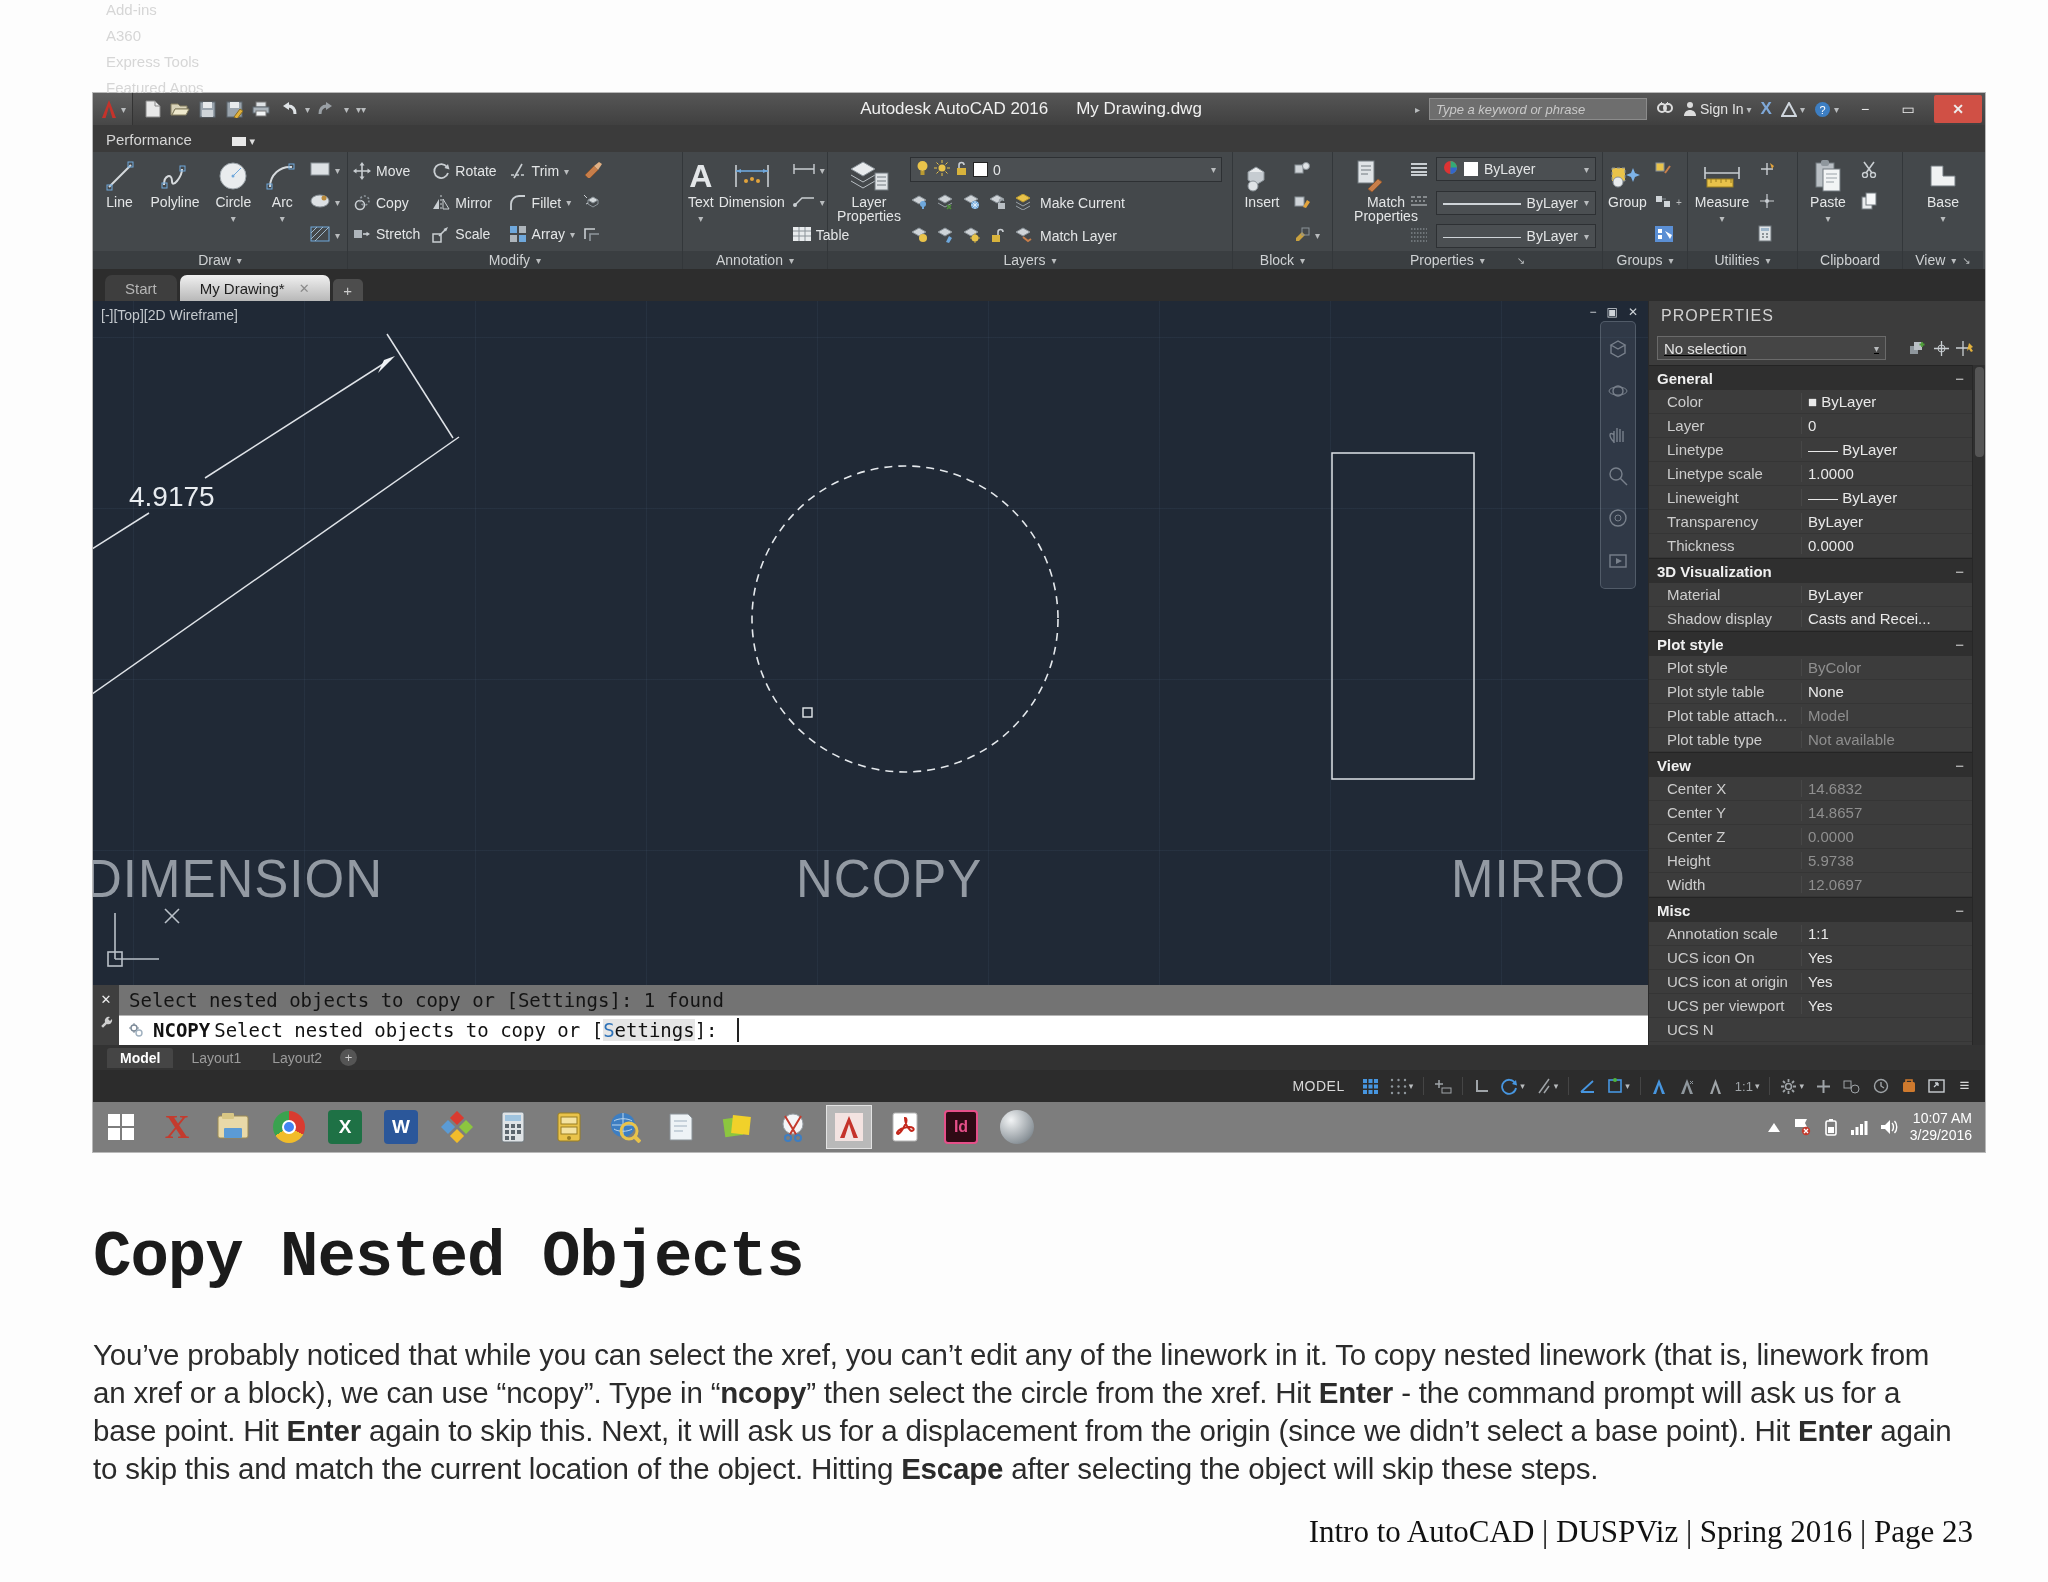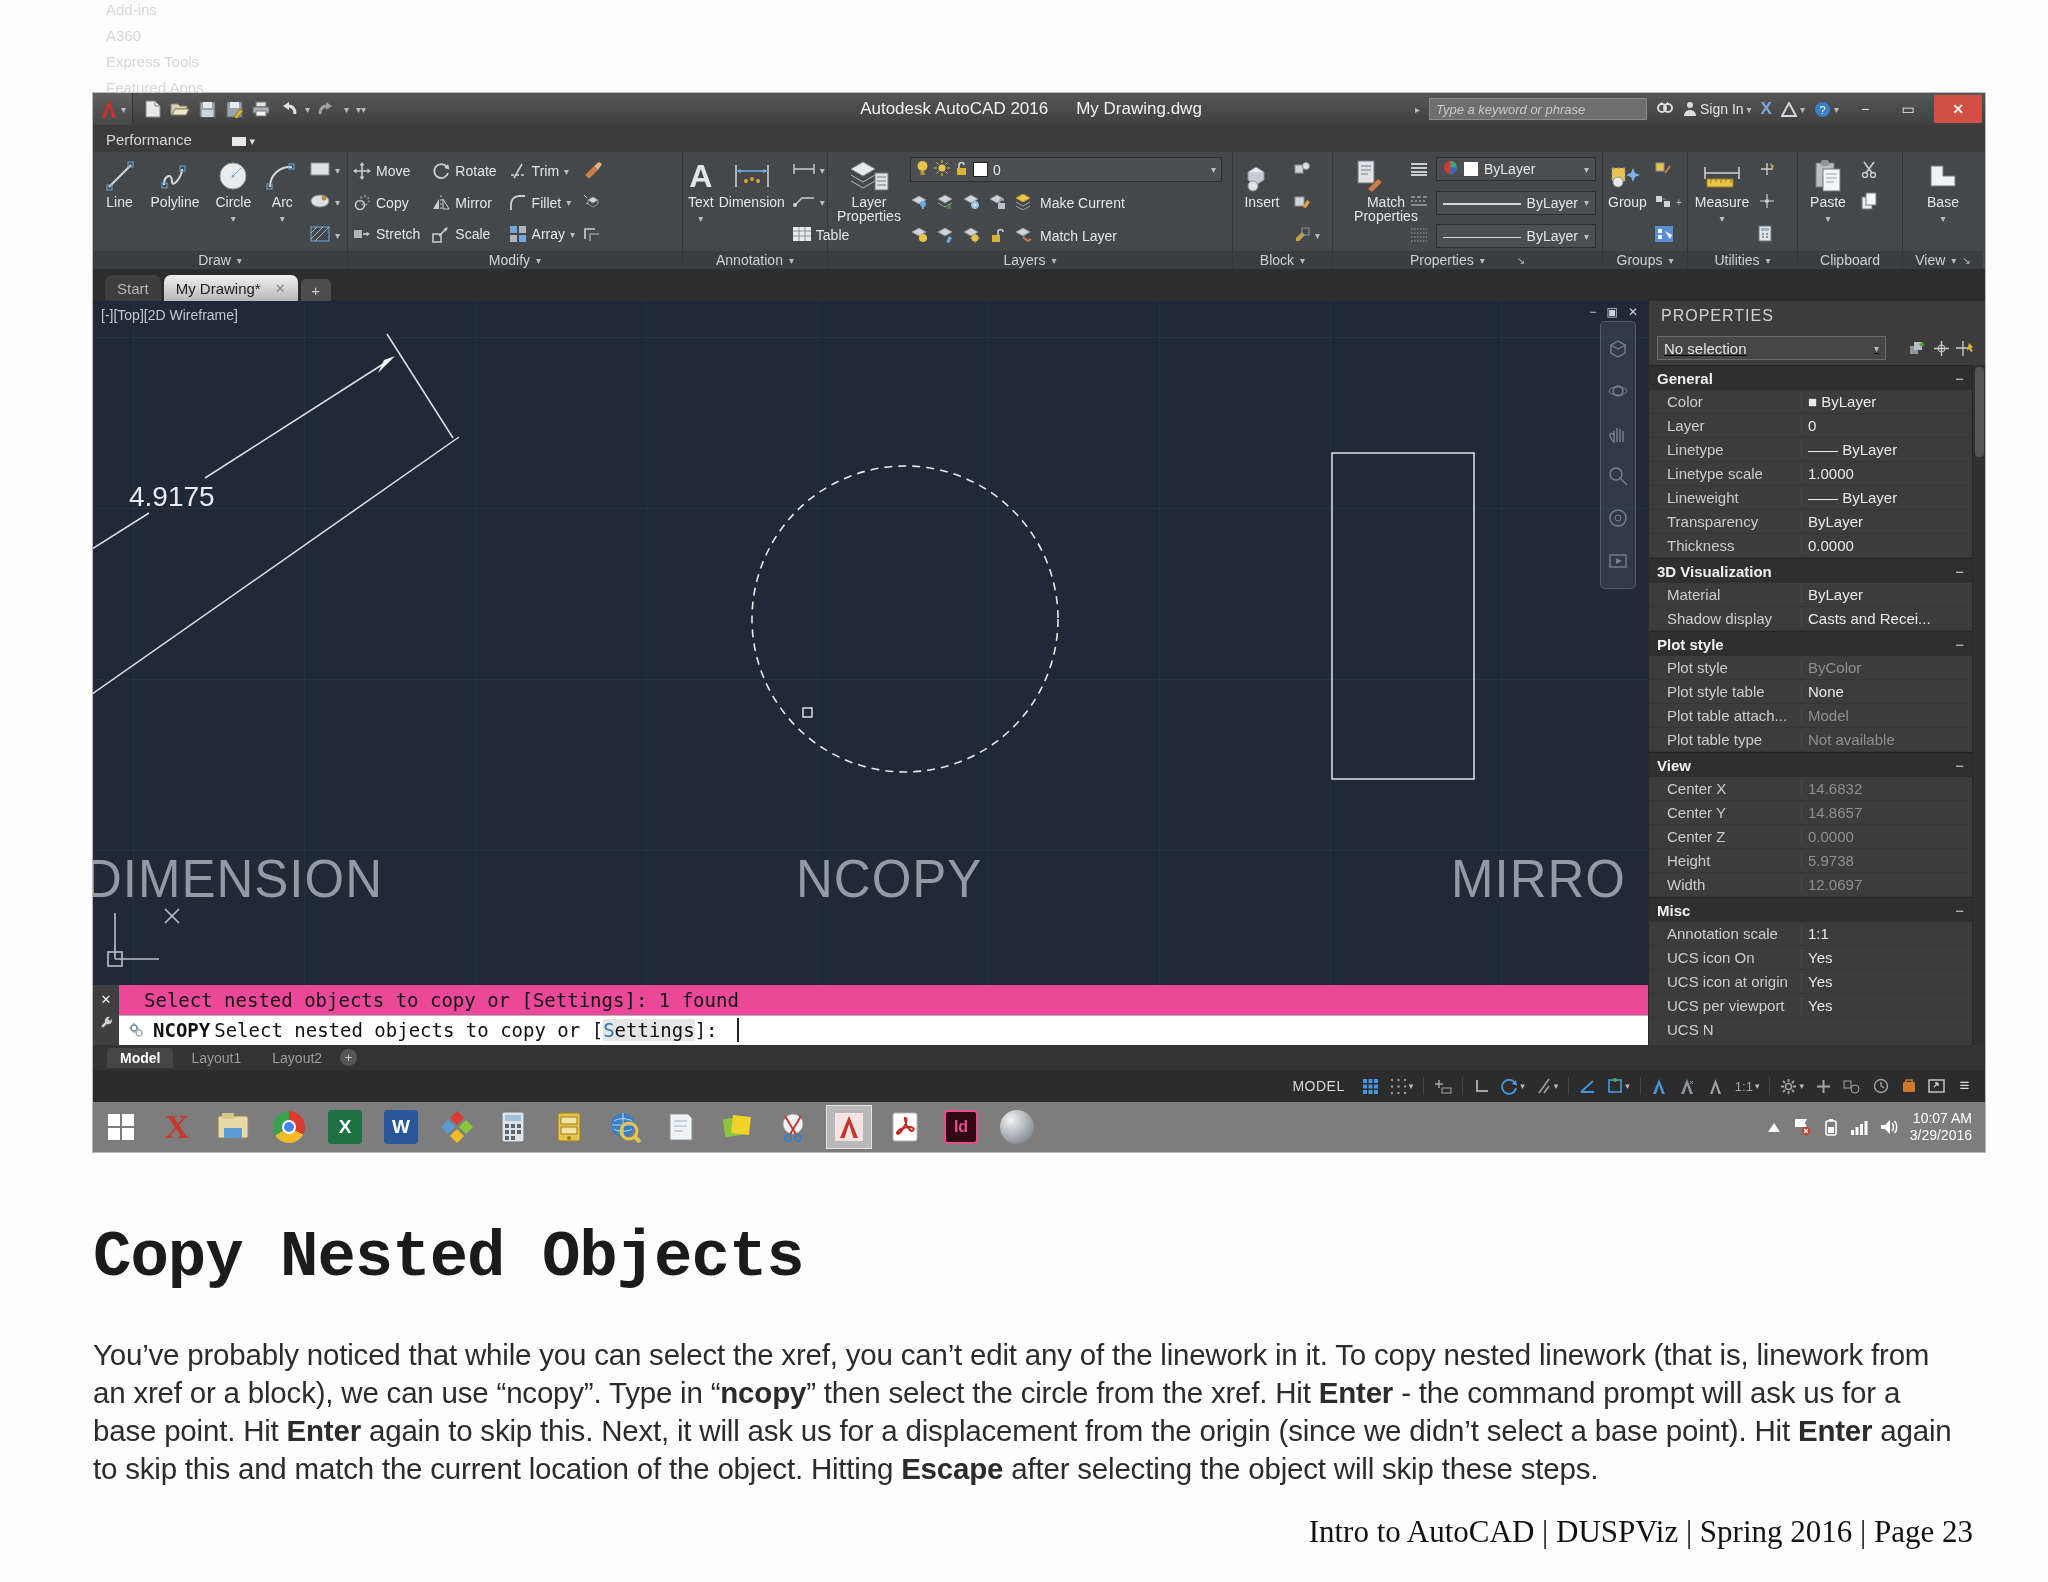--- a/index.html
+++ b/index.html
@@ -42,21 +42,21 @@
 .mitem { display:flex; align-items:center; gap:5px; height:28px; white-space:nowrap; }
 svg.ic { flex:none; }
 .ddrow { height:25px; background:#4b4f52; border:1px solid #2d3033; display:flex; align-items:center; gap:5px; padding:0 5px; }
 .ddrow .grow { flex:1; }
 .laycol { display:flex; flex-direction:column; justify-content:space-between; width:312px; padding:2px 0; }
 .proprow { height:24px; background:#4b4f52; border:1px solid #2d3033; display:flex; align-items:center; gap:6px; padding:0 6px; font-size:14px; }
 .proprow .grow { flex:1; }
 
 
 .filetabs { height:32px; background:#2d2d2d; display:flex; align-items:flex-end; padding-left:12px; gap:3px; flex:none; }
-.ftab { height:26px; padding:0 12px; display:flex; align-items:center; gap:14px; font-size:15px; color:#b5b5b5; background:#3e3e3e; border-radius:7px 7px 0 0; }
+.ftab { height:26px; padding:0 20px; display:flex; align-items:center; gap:14px; font-size:15px; color:#b5b5b5; background:#3e3e3e; border-radius:7px 7px 0 0; }
 .ftab.active { background:linear-gradient(#f0f0f0,#b8b8b8); color:#1e1e1e; }
 .ftab .x { color:#8a8a8a; font-size:13px; }
 .ftab-add { width:30px; height:22px; background:#4d4d4d; border-radius:5px 5px 0 0; color:#ccc; display:flex; align-items:center; justify-content:center; font-size:15px; }
 
 
 .main { flex:1; display:flex; min-height:0; }
 .leftcol { flex:1; display:flex; flex-direction:column; min-width:0; }
 .canvas { flex:1; position:relative; background:#202936; overflow:hidden;
   background-image:linear-gradient(rgba(120,145,180,.08) 1px, transparent 1px),linear-gradient(90deg, rgba(120,145,180,.08) 1px, transparent 1px);
   background-size:171px 171px; background-position:40px 36px; }
@@ -64,21 +64,21 @@
 .vp-controls { position:absolute; top:4px; right:10px; display:flex; gap:10px; color:#cfd4d9; font-size:12px; }
 .navbar { position:absolute; right:12px; top:20px; width:36px; height:268px; background:rgba(105,115,130,.22); border:1px solid rgba(170,180,195,.28); border-radius:5px; display:flex; flex-direction:column; align-items:center; justify-content:space-around; padding:6px 0; }
 .navbar svg { opacity:.45; }
 .dwg-label { position:absolute; color:#939aa3; font-size:51px; letter-spacing:1px; white-space:nowrap; transform:scaleY(1.06); }
 .dim-text { position:absolute; left:36px; top:180px; color:#e8ecf0; font-size:28px; }
 
 
 .cmdline { height:60px; display:flex; flex:none; background:#fff; }
 .cmd-gutter { width:26px; background:#3f3f3f; display:flex; flex-direction:column; align-items:center; gap:9px; padding-top:7px; flex:none; }
 .cmd-rows { flex:1; display:flex; flex-direction:column; min-width:0; }
-.cmd-history { flex:1; background:#ec4899; color:#141414; font-family:"DejaVu Sans Mono",monospace; font-size:19px; display:flex; align-items:center; padding-left:25px; border-bottom:1px solid #b5b5b5; white-space:pre; }
+.cmd-history { flex:1; background:#737373; color:#141414; font-family:"DejaVu Sans Mono",monospace; font-size:19px; display:flex; align-items:center; padding-left:10px; border-bottom:1px solid #b5b5b5; white-space:pre; }
 .cmd-active { flex:1; background:#ffffff; display:flex; align-items:center; font-family:"DejaVu Sans Mono",monospace; font-size:19px; color:#111; padding-left:6px; white-space:pre; }
 .cmd-active b { margin:0 4px 0 6px; }
 .hl { background:#e6e6e6; }
 .hl .s { color:#2d72b8; }
 .caret { width:2px; height:24px; background:#222; margin-left:8px; }
 
 
 .layouttabs { height:25px; background:#333333; display:flex; align-items:center; padding-left:14px; gap:5px; color:#9c9c9c; font-size:14px; flex:none; }
 .ltab { padding:2px 13px; }
 .ltab.active { background:#454545; color:#fff; font-weight:bold; border-radius:3px 3px 0 0; }

